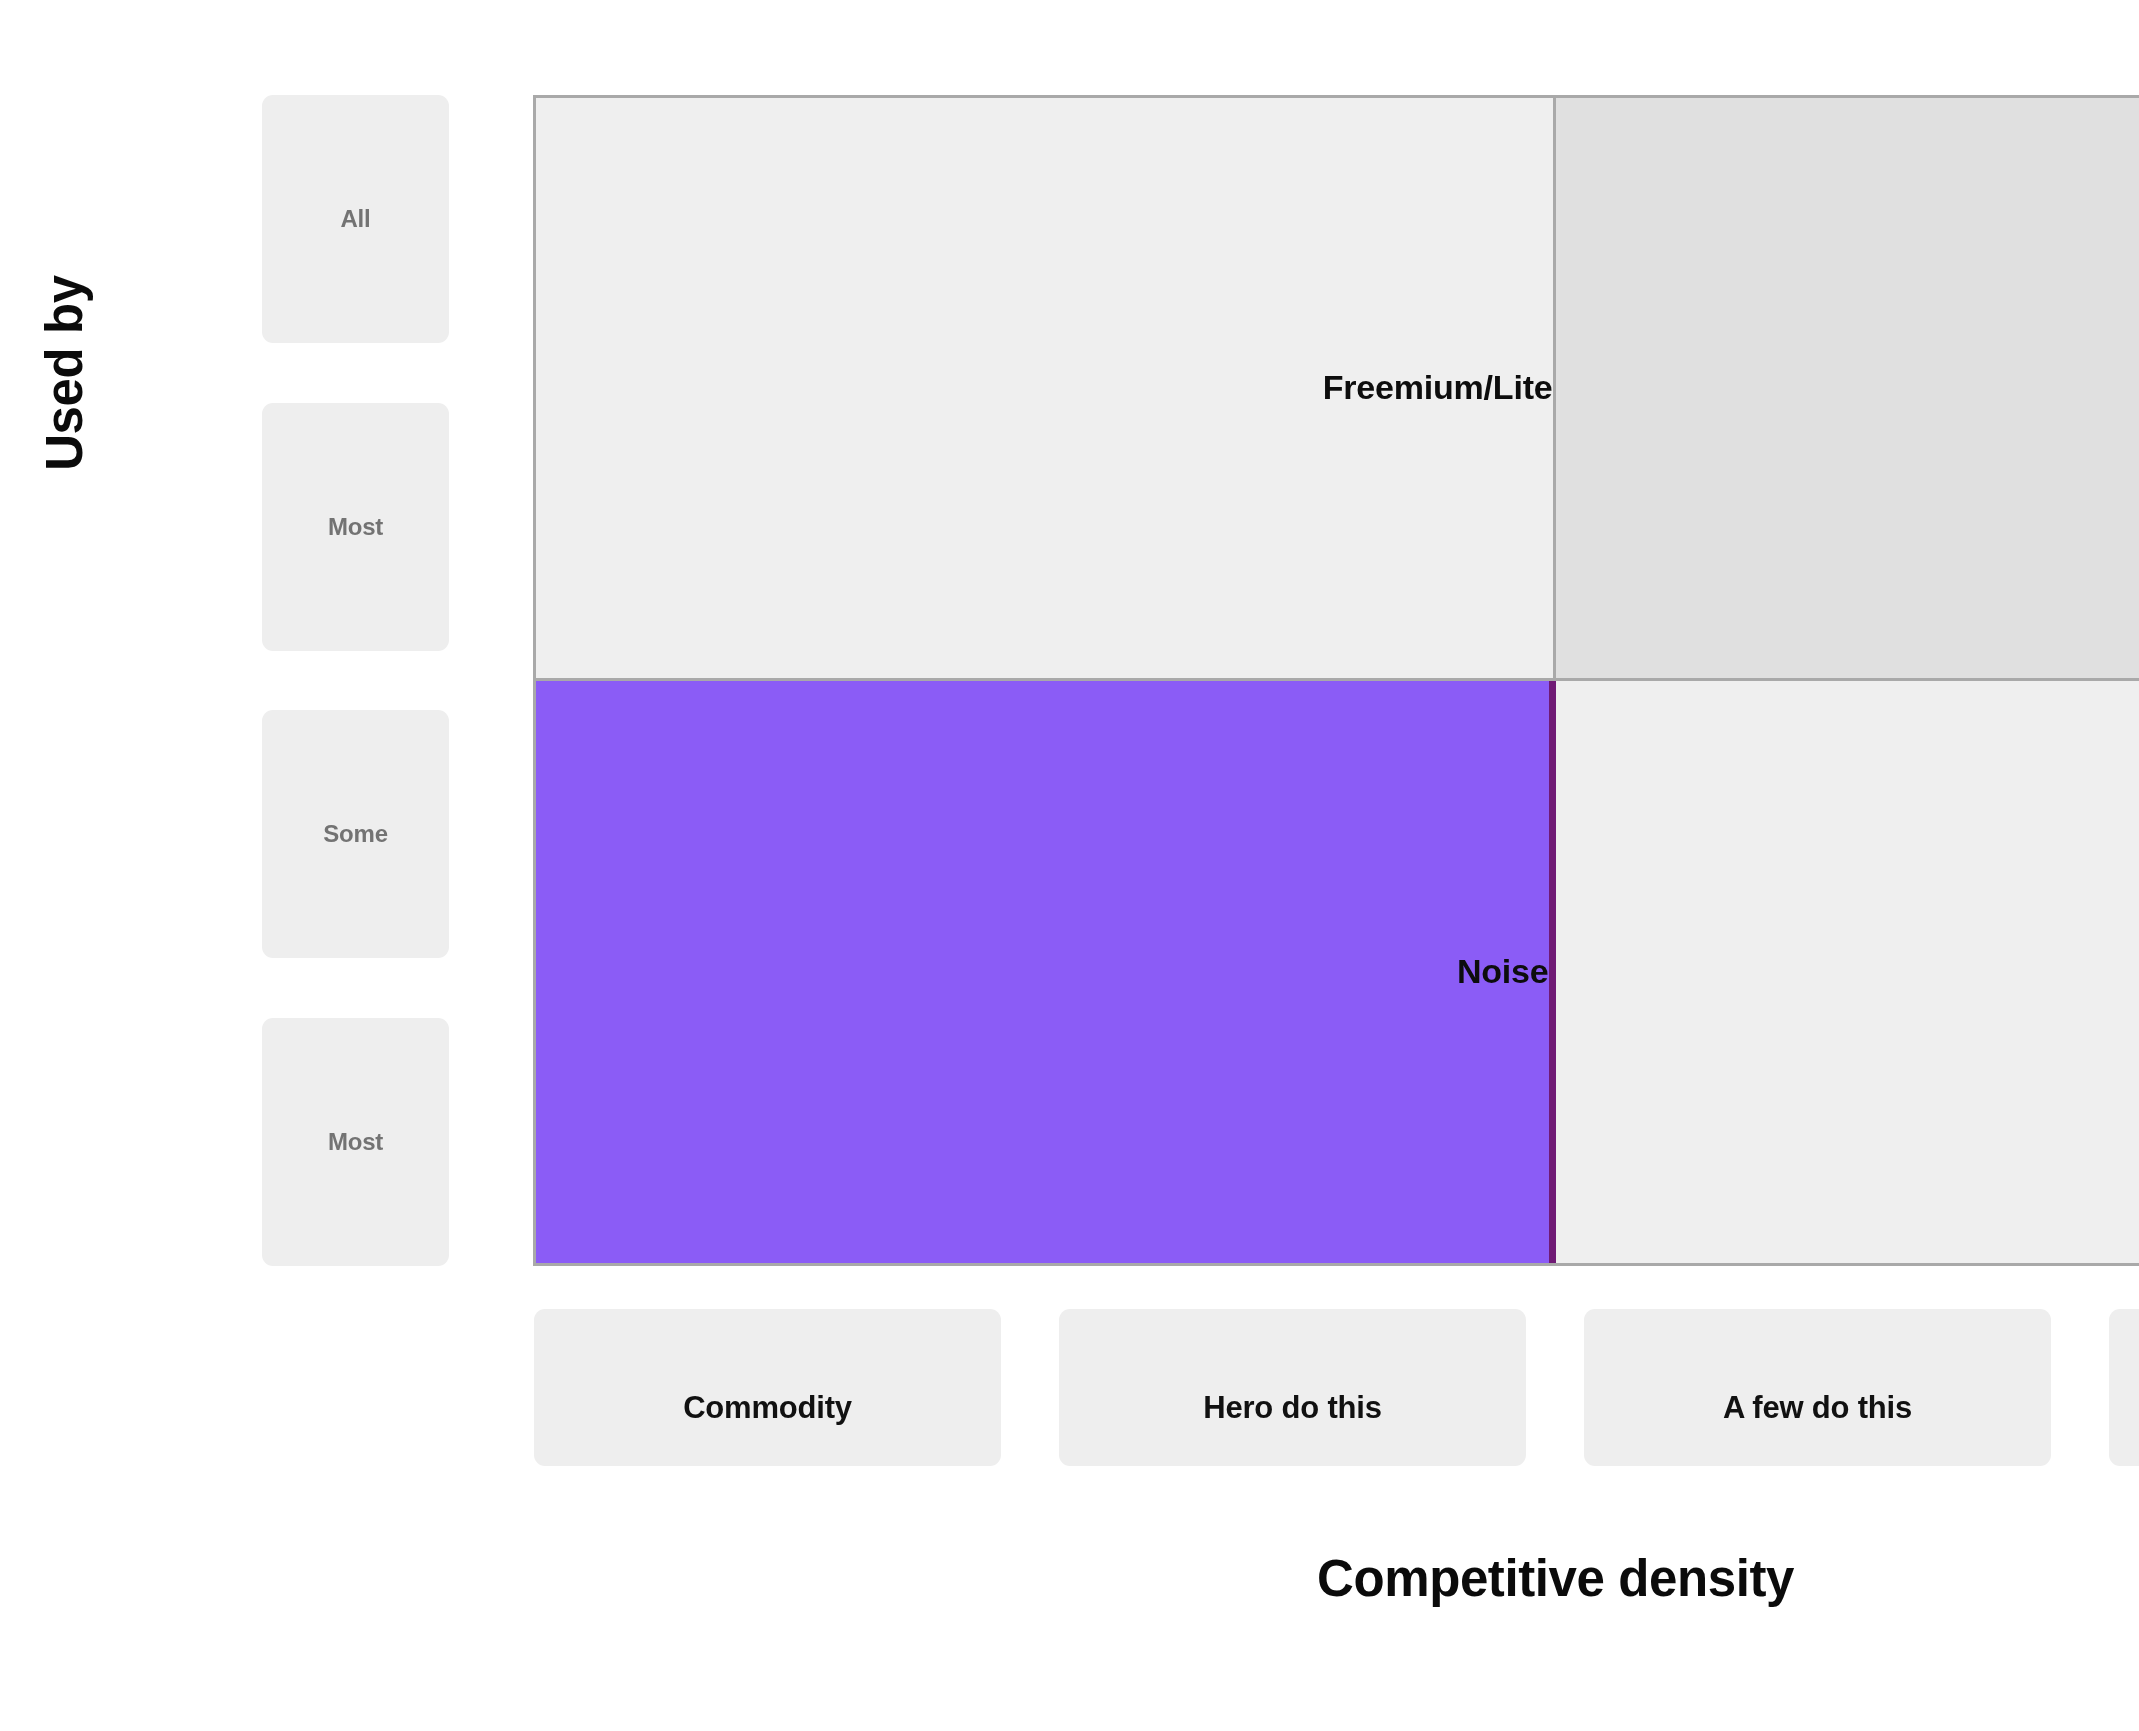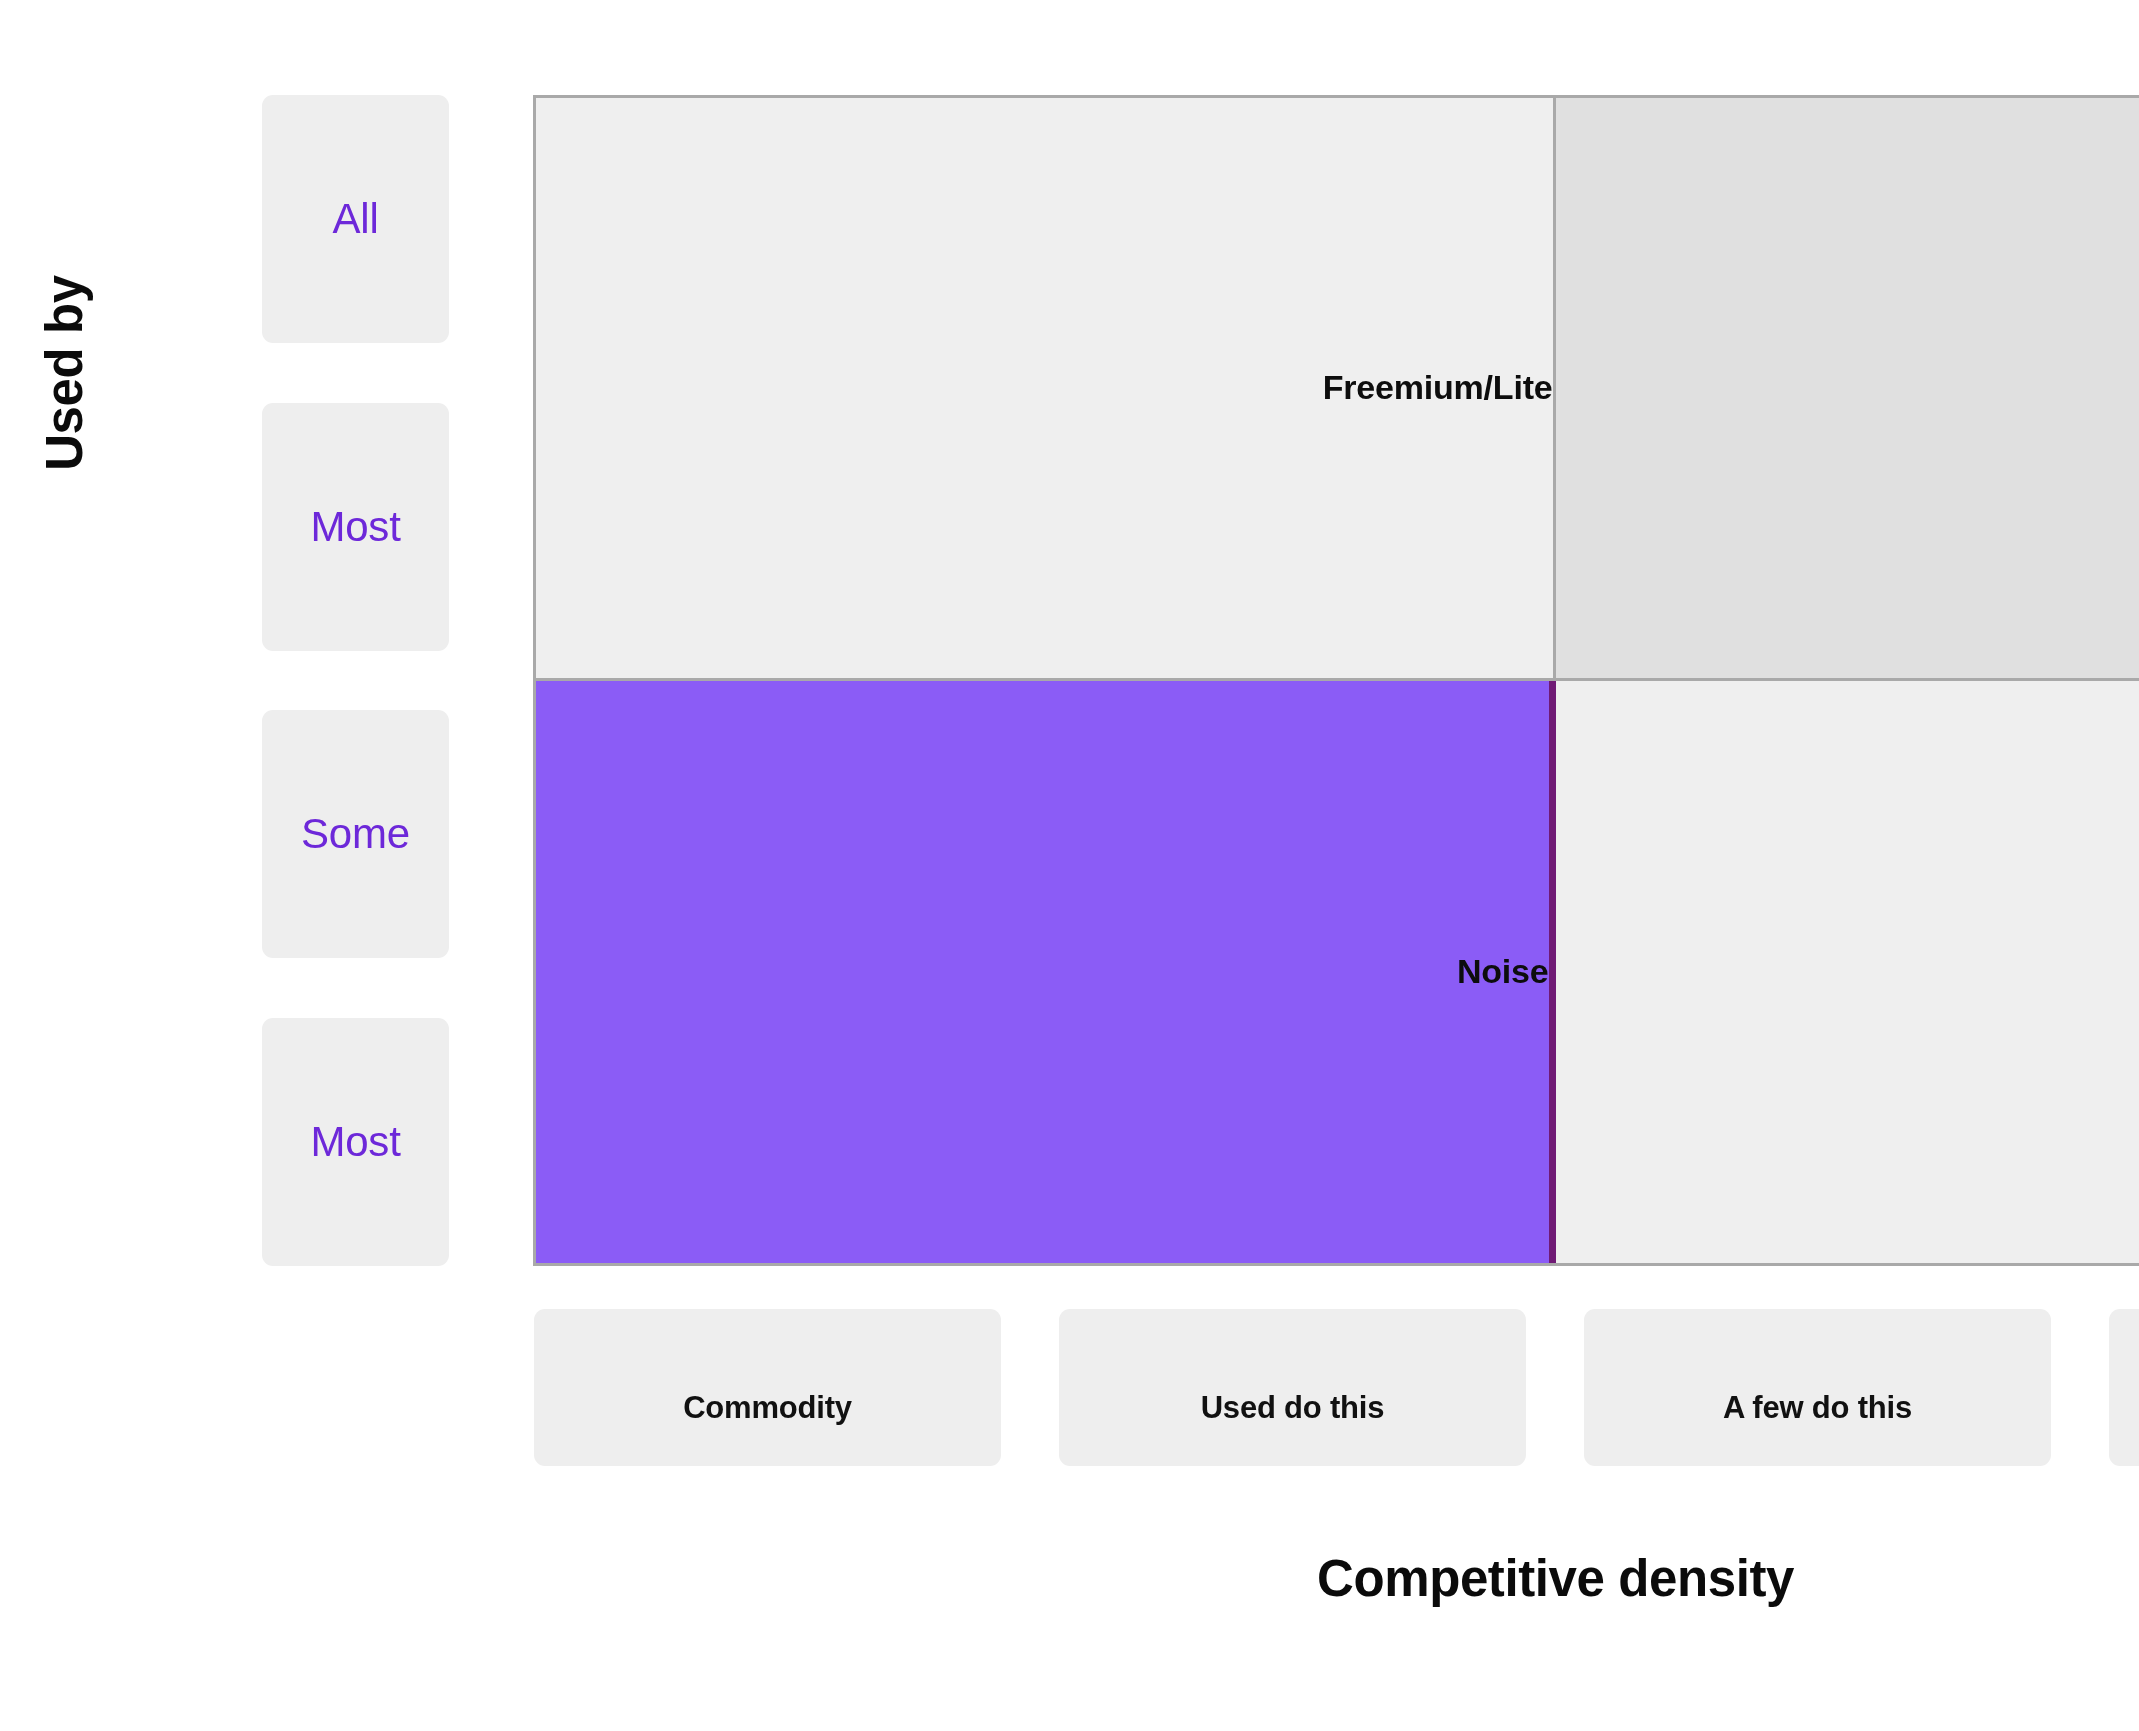--- a/index.html
+++ b/index.html
@@ -58,23 +58,23 @@
     width: 100%;
     height: 248px;
     background: #eeeeee;
     border-radius: 11px;
     display: flex;
     align-items: center;
     justify-content: center;
     box-sizing: border-box;
   }
   .y-pill-label {
-    font-size: 42px;
-    font-weight: 400;
-    color: #6d28d9;
+    font-size: 24px;
+    font-weight: 700;
+    color: #737373;
     letter-spacing: -0.2px;
     white-space: nowrap;
   }
 
   
   .matrix {
     position: absolute;
     left: 533px;
     top: 95px;
     width: 2045px;
@@ -186,21 +186,21 @@
     <div class="cell br">
       <span class="cell-label">Enterprise/Add-on</span>
     </div>
   </div>
 
   <div class="x-pills">
     <div class="x-pill">
       <span class="x-pill-label">Commodity</span>
     </div>
     <div class="x-pill">
-      <span class="x-pill-label">Used do this</span>
+      <span class="x-pill-label">Hero do this</span>
     </div>
     <div class="x-pill">
       <span class="x-pill-label">A few do this</span>
     </div>
     <div class="x-pill">
       
     </div>
   </div>
 
   <div class="x-axis-title">Competitive density</div>

